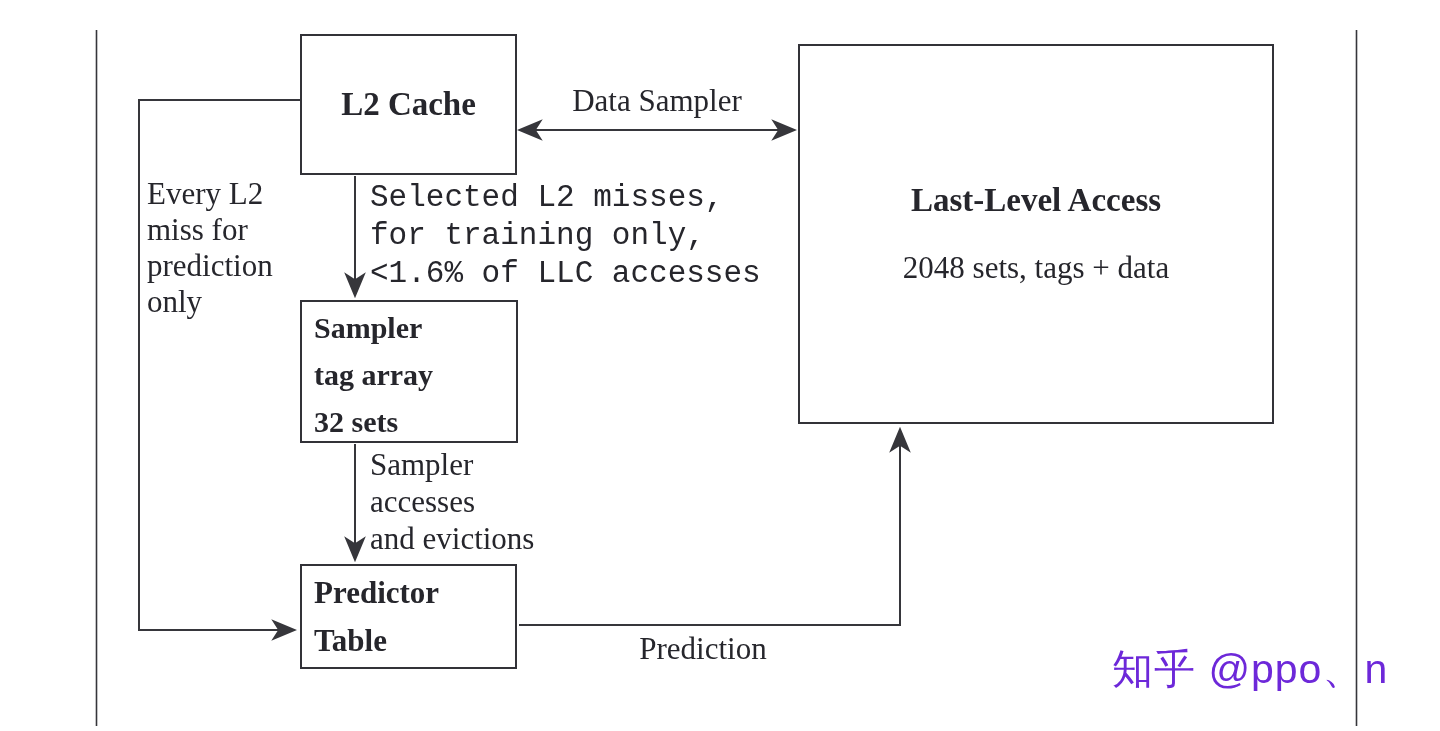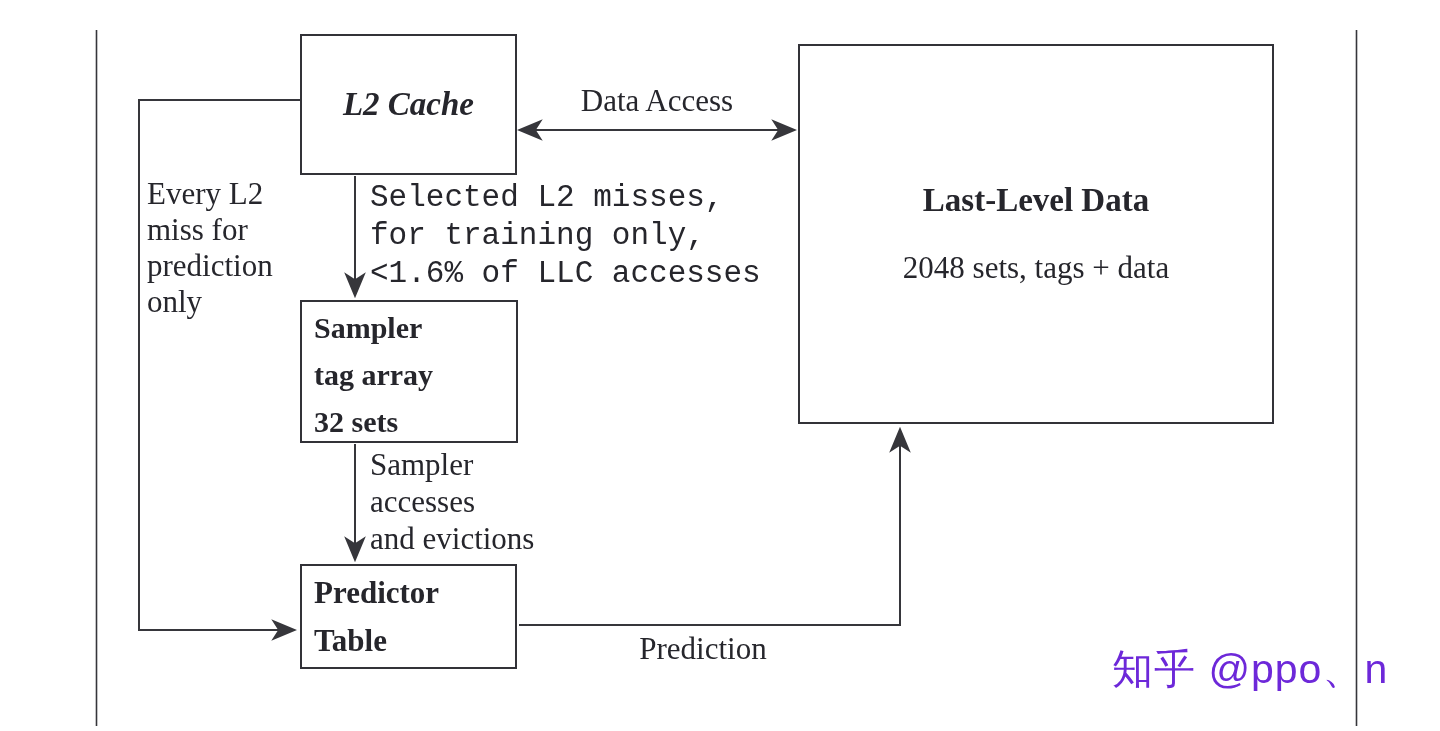--- a/index.html
+++ b/index.html
@@ -13,21 +13,21 @@
   }
   svg.lines{position:absolute;left:0;top:0;width:1440px;height:731px;}
   .box{
     position:absolute;
     border:2px solid #323238;
     background:#ffffff;
     box-sizing:border-box;
     display:flex;
   }
   .box-l2{left:300px;top:34px;width:217px;height:141px;align-items:center;justify-content:center;}
-  .box-l2 .title{font-weight:700;font-size:33px;font-style:italic;}
+  .box-l2 .title{font-weight:700;font-size:33px;}
   .box-llc{left:798px;top:44px;width:476px;height:380px;flex-direction:column;align-items:center;justify-content:center;}
   .box-llc .title{font-weight:700;font-size:33px;line-height:47px;}
   .box-llc .subtitle{font-weight:400;font-size:31px;line-height:47px;margin-top:20px;}
   .box-sampler{left:300px;top:300px;width:218px;height:143px;flex-direction:column;justify-content:flex-start;padding:2px 0 0 12px;}
   .box-sampler .mono-lines{font-weight:700;font-size:30px;line-height:47px;white-space:pre-line;}
   .box-predictor{left:300px;top:564px;width:217px;height:105px;flex-direction:column;justify-content:center;padding-left:12px;}
   .box-predictor .mono-lines{font-weight:700;font-size:31px;line-height:48px;white-space:pre-line;}
   .lbl{
     position:absolute;
     font-size:31px;
@@ -75,36 +75,36 @@
     <path d="M519,625 L900,625 L900,430" fill="none" stroke="#36363b" stroke-width="2" marker-end="url(#arr)"></path>
   </svg>
 
   <div class="watermark">知乎 @ppo、n</div>
 
   <div class="box box-l2">
     <span class="title">L2 Cache</span>
   </div>
 
   <div class="box box-llc">
-    <span class="title">Last-Level Data</span>
+    <span class="title">Last-Level Access</span>
     <span class="subtitle">2048 sets, tags + data</span>
   </div>
 
   <div class="box box-sampler">
     <span class="mono-lines">Sampler
 tag array
 32 sets</span>
   </div>
 
   <div class="box box-predictor">
     <span class="mono-lines">Predictor
 Table</span>
   </div>
 
-  <div class="lbl lbl-data-access">Data Access</div>
+  <div class="lbl lbl-data-access">Data Sampler</div>
 
   <div class="lbl lbl-every-l2">Every L2
 miss for
 prediction
 only</div>
 
   <div class="lbl lbl-selected">Selected L2 misses,
 for training only,
 &lt;1.6% of LLC accesses</div>
 

